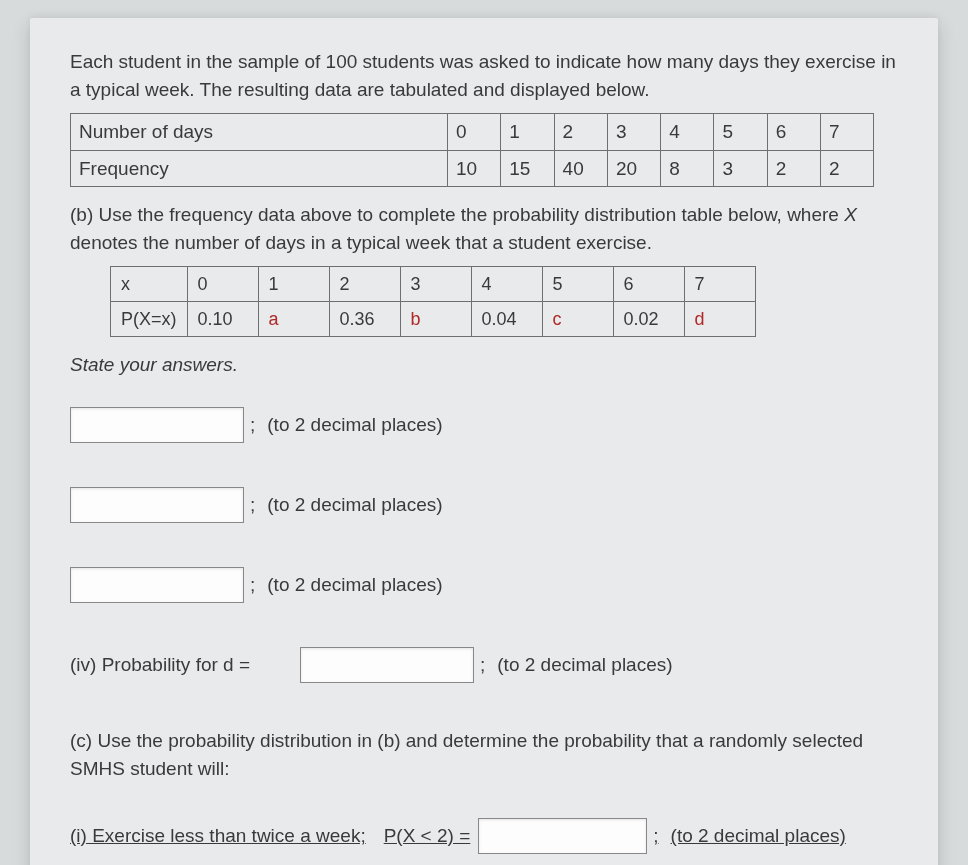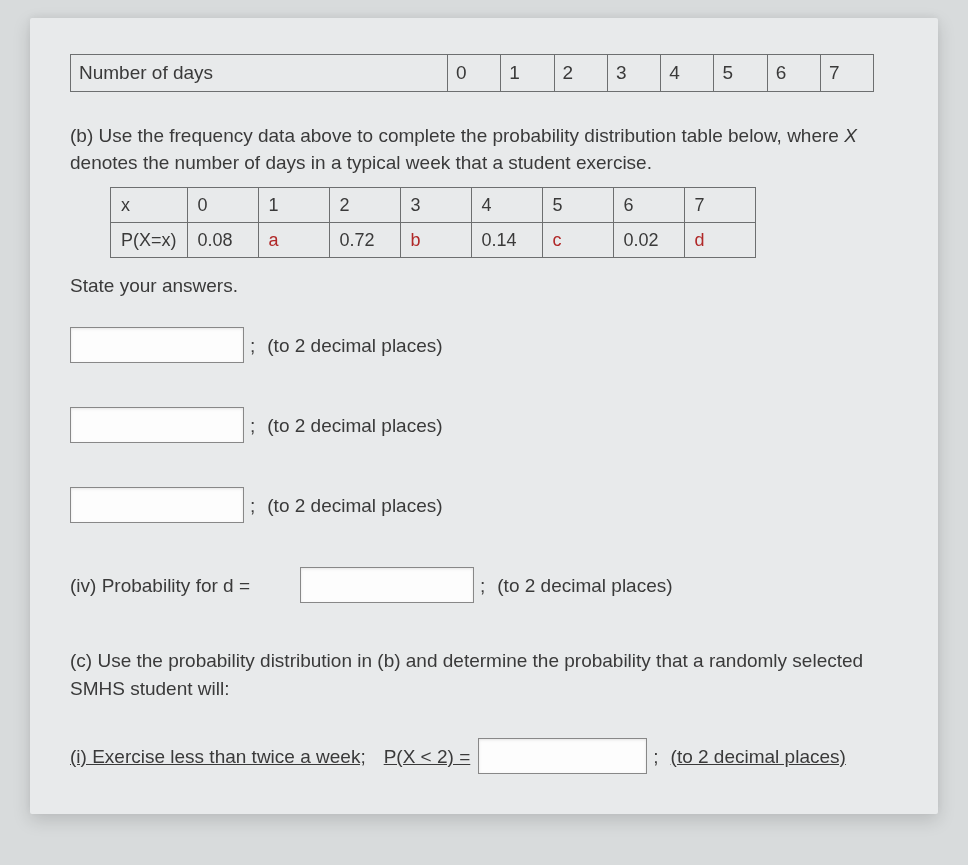--- a/index.html
+++ b/index.html
@@ -19,21 +19,21 @@
     border-radius: 2px;
     box-shadow: 0 6px 18px rgba(0,0,0,0.15), 0 -2px 6px rgba(0,0,0,0.04);
     font-size: 19px;
     line-height: 1.45;
   }
   .intro {
     margin-bottom: 10px;
   }
   table {
     border-collapse: collapse;
-    margin: 6px 0 30px 0;
+    margin: 6px 0 14px 0;
   }
   table.freq {
     width: 96%;
   }
   table.freq td {
     border: 1px solid #6d6f70;
     padding: 4px 8px;
     font-size: 19px;
     min-width: 28px;
   }
@@ -47,21 +47,21 @@
     margin-left: 40px;
     margin-bottom: 14px;
   }
   table.prob td {
     border: 1px solid #6d6f70;
     padding: 4px 10px;
     font-size: 18px;
     min-width: 50px;
   }
   .var-red { color: #b02828; }
-  .state { margin-bottom: 28px; }
+  .state { margin-bottom: 28px; font-style: italic; }
   .answer-row {
     display: flex;
     align-items: center;
     margin-bottom: 44px;
     font-size: 19px;
   }
   .answer-row .lbl { width: 230px; }
   .answer-row input.box {
     width: 160px;
     height: 34px;
@@ -92,34 +92,46 @@
     box-shadow: inset 0 1px 3px rgba(0,0,0,0.1);
   }
   .c-row .semi { margin: 0 12px 0 6px; }
   .ital { font-style: italic; }
 </style>
 </head>
 <body>
 
 <div class="page">
 
+  <div class="intro">Each student in the sample of 100 students was asked to indicate how many days they exercise in a typical week. The resulting data are tabulated and displayed below.</div>
 
   <table class="freq">
     <tbody>
         <tr>
       <td class="label">Number of days</td>
       <td>0</td>
       <td>1</td>
       <td>2</td>
       <td>3</td>
       <td>4</td>
       <td>5</td>
       <td>6</td>
       <td>7</td>
     </tr>
+    <tr>
+      <td class="label">Frequency</td>
+      <td>10</td>
+      <td>15</td>
+      <td>40</td>
+      <td>20</td>
+      <td>8</td>
+      <td>3</td>
+      <td>2</td>
+      <td>2</td>
+    </tr>
   </tbody>
     </table>
 
   <div class="part-b">
     (b) Use the frequency data above to complete the probability distribution table below, where <span class="ital">X</span> denotes the number of days in a typical week that a student exercise.
   </div>
 
   <table class="prob">
     <tbody>
         <tr>
@@ -128,25 +140,25 @@
       <td>1</td>
       <td>2</td>
       <td>3</td>
       <td>4</td>
       <td>5</td>
       <td>6</td>
       <td>7</td>
     </tr>
     <tr>
       <td>P(X=x)</td>
-      <td>0.08</td>
+      <td>0.10</td>
       <td class="var-red">a</td>
-      <td>0.72</td>
+      <td>0.36</td>
       <td class="var-red">b</td>
-      <td>0.14</td>
+      <td>0.04</td>
       <td class="var-red">c</td>
       <td>0.02</td>
       <td class="var-red">d</td>
     </tr>
   </tbody>
     </table>
 
   <div class="state">State your answers.</div>
 
   <div class="answer-row">

